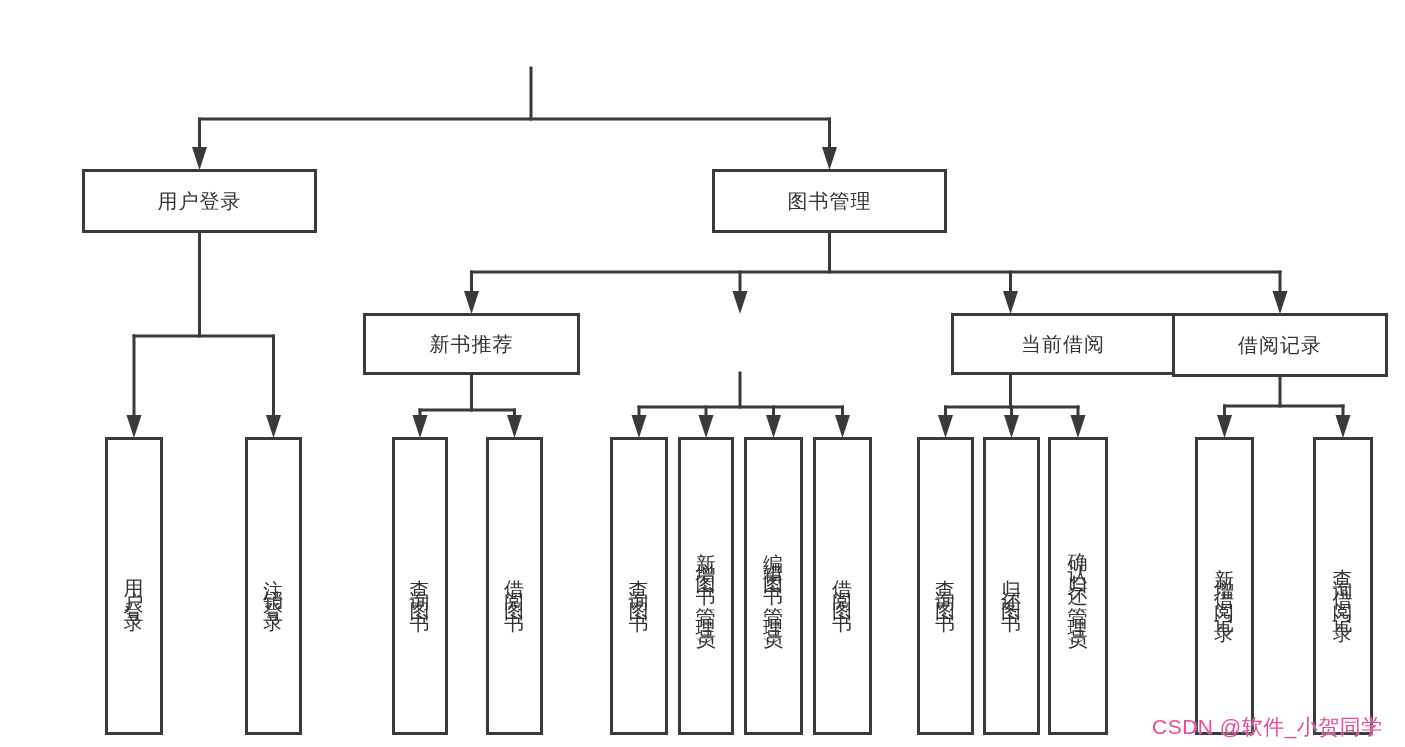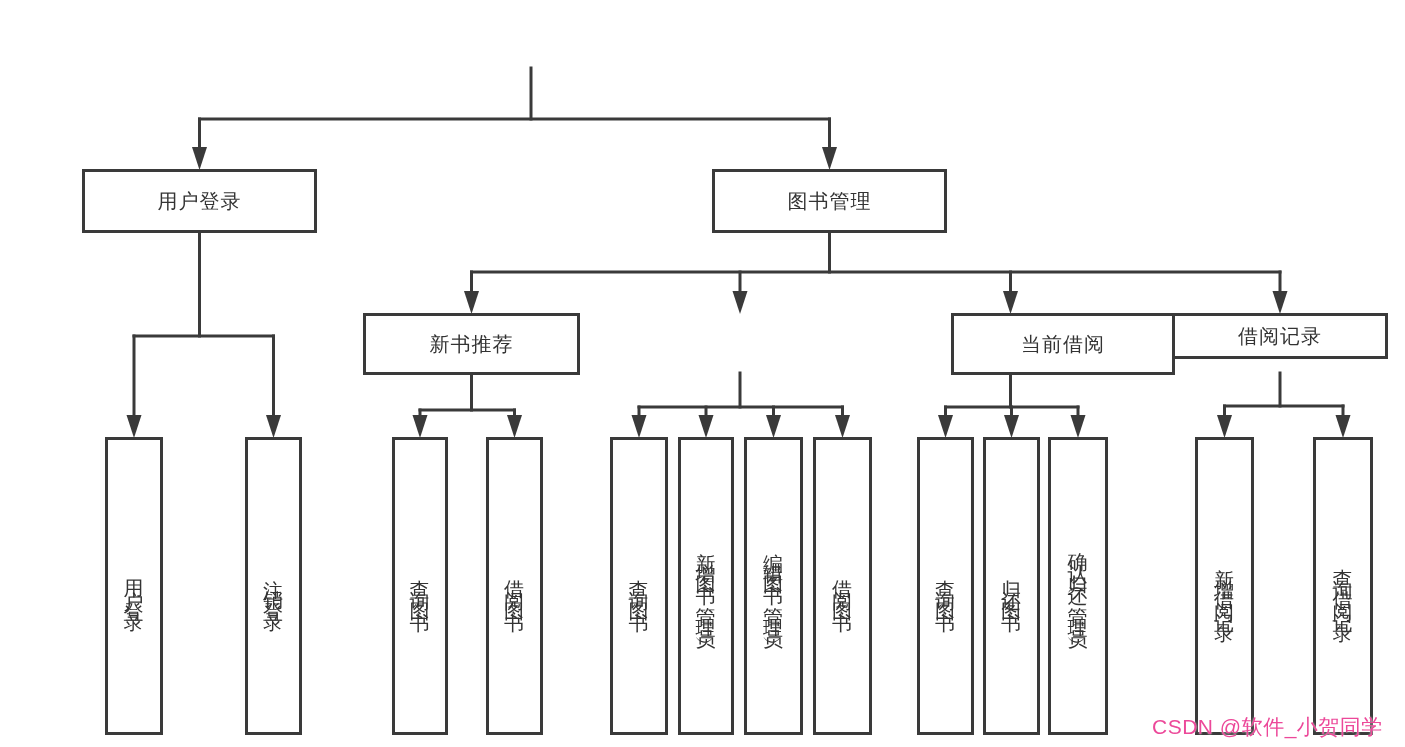--- a/index.html
+++ b/index.html
@@ -104,21 +104,21 @@
     </div>
     <div class="node h" style="left: 712px; top: 169px; width: 235px; height: 64px; border: 3px solid rgb(58, 58, 58); background: rgb(255, 255, 255); color: rgb(51, 51, 51);">
       <span class="lbl">图书管理</span>
     </div>
     <div class="node h" style="left: 363px; top: 313px; width: 217px; height: 62px; border: 3px solid rgb(58, 58, 58); background: rgb(255, 255, 255); color: rgb(51, 51, 51);">
       <span class="lbl">新书推荐</span>
     </div>
     <div class="node h" style="left: 903px; top: 313px; width: 224px; height: 62px; border: 3px solid rgb(58, 58, 58); background: rgb(255, 255, 255); color: rgb(51, 51, 51); margin-left: 48px;">
       <span class="lbl">当前借阅</span>
     </div>
-    <div class="node h" style="left: 1172px; top: 313px; width: 216px; height: 46px; border: 3px solid rgb(58, 58, 58); background: rgb(255, 255, 255); color: rgb(51, 51, 51);">
+    <div class="node h" style="left: 1172px; top: 313px; width: 216px; height: 64px; border: 3px solid rgb(58, 58, 58); background: rgb(255, 255, 255); color: rgb(51, 51, 51);">
       <span class="lbl">借阅记录</span>
     </div>
     <div class="node v" style="left: 105px; top: 437px; width: 58px; height: 298px; border: 3px solid rgb(58, 58, 58); background: rgb(255, 255, 255); color: rgb(51, 51, 51);">
       <span class="lbl">用户登录</span>
     </div>
     <div class="node v" style="left: 245px; top: 437px; width: 57px; height: 298px; border: 3px solid rgb(58, 58, 58); background: rgb(255, 255, 255); color: rgb(51, 51, 51);">
       <span class="lbl">注销登录</span>
     </div>
     <div class="node v" style="left: 392px; top: 437px; width: 56px; height: 298px; border: 3px solid rgb(58, 58, 58); background: rgb(255, 255, 255); color: rgb(51, 51, 51);">
       <span class="lbl">查询图书</span>

